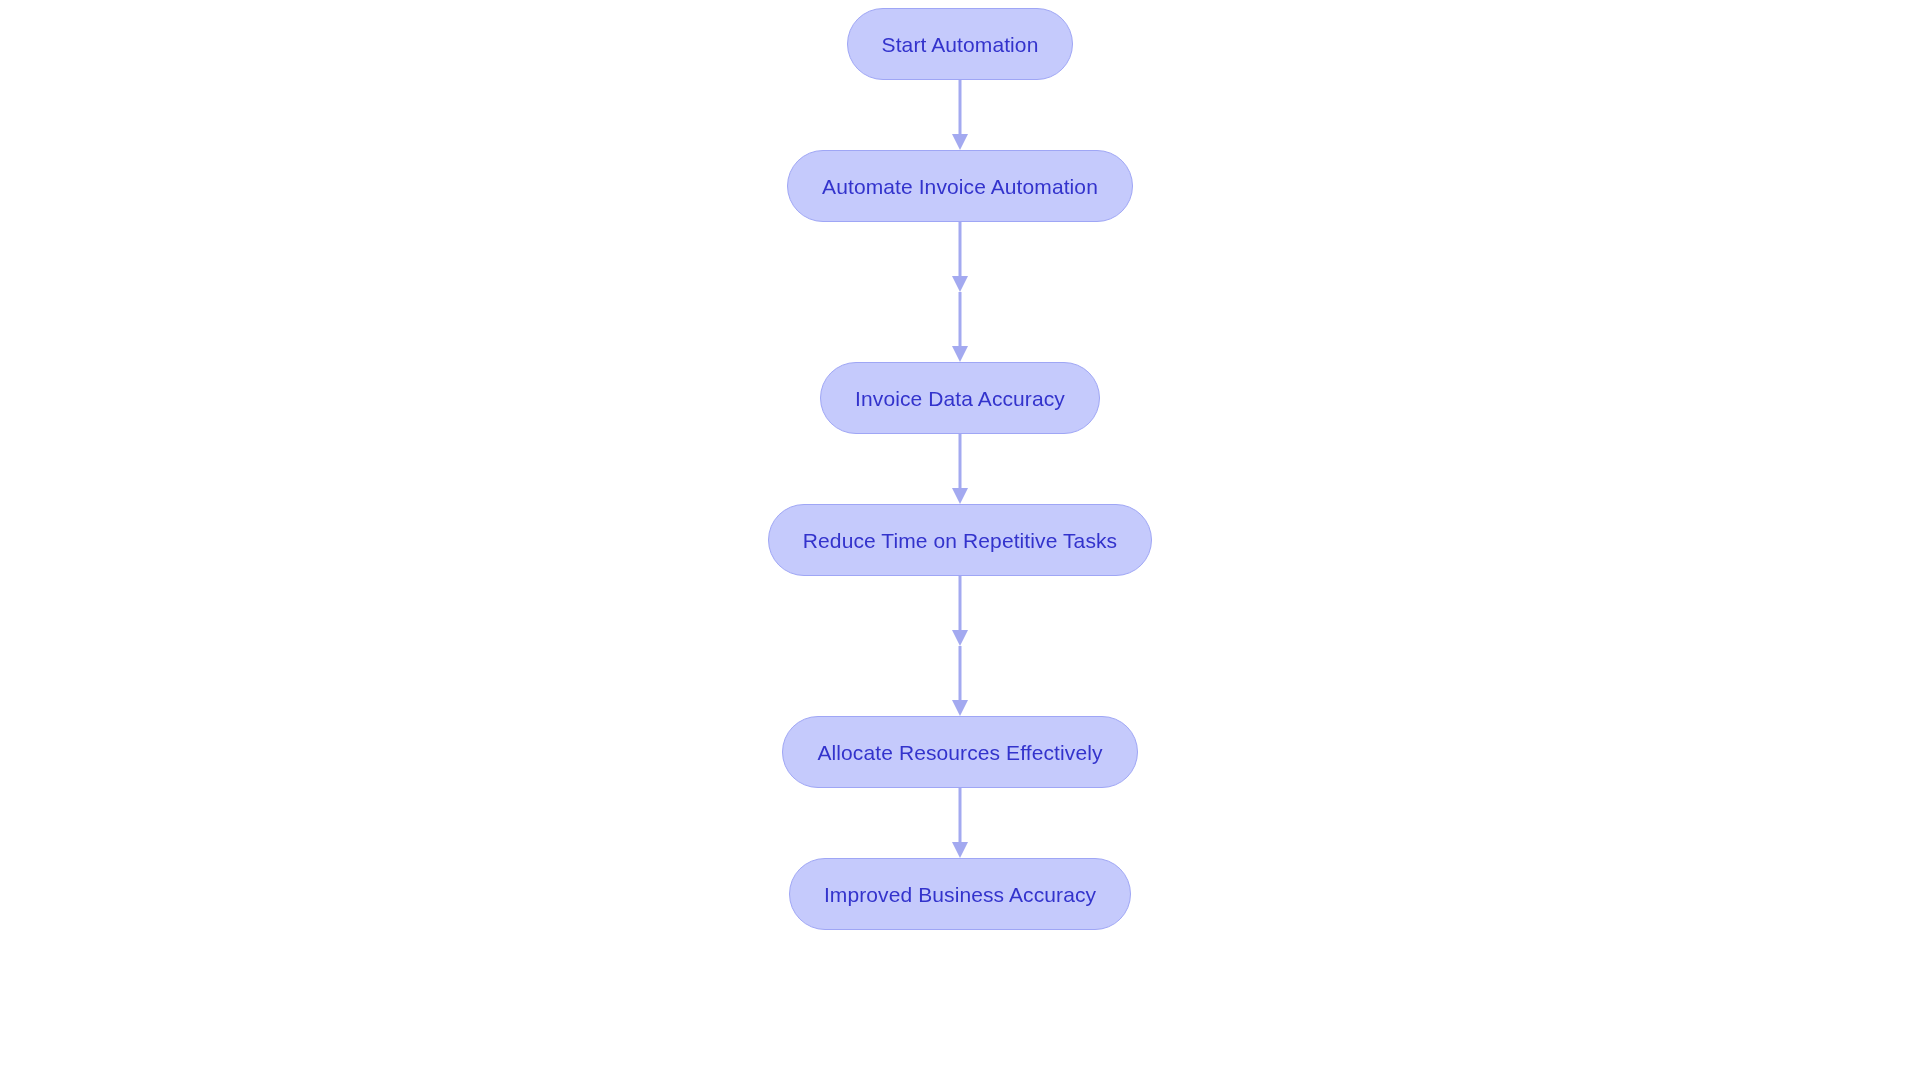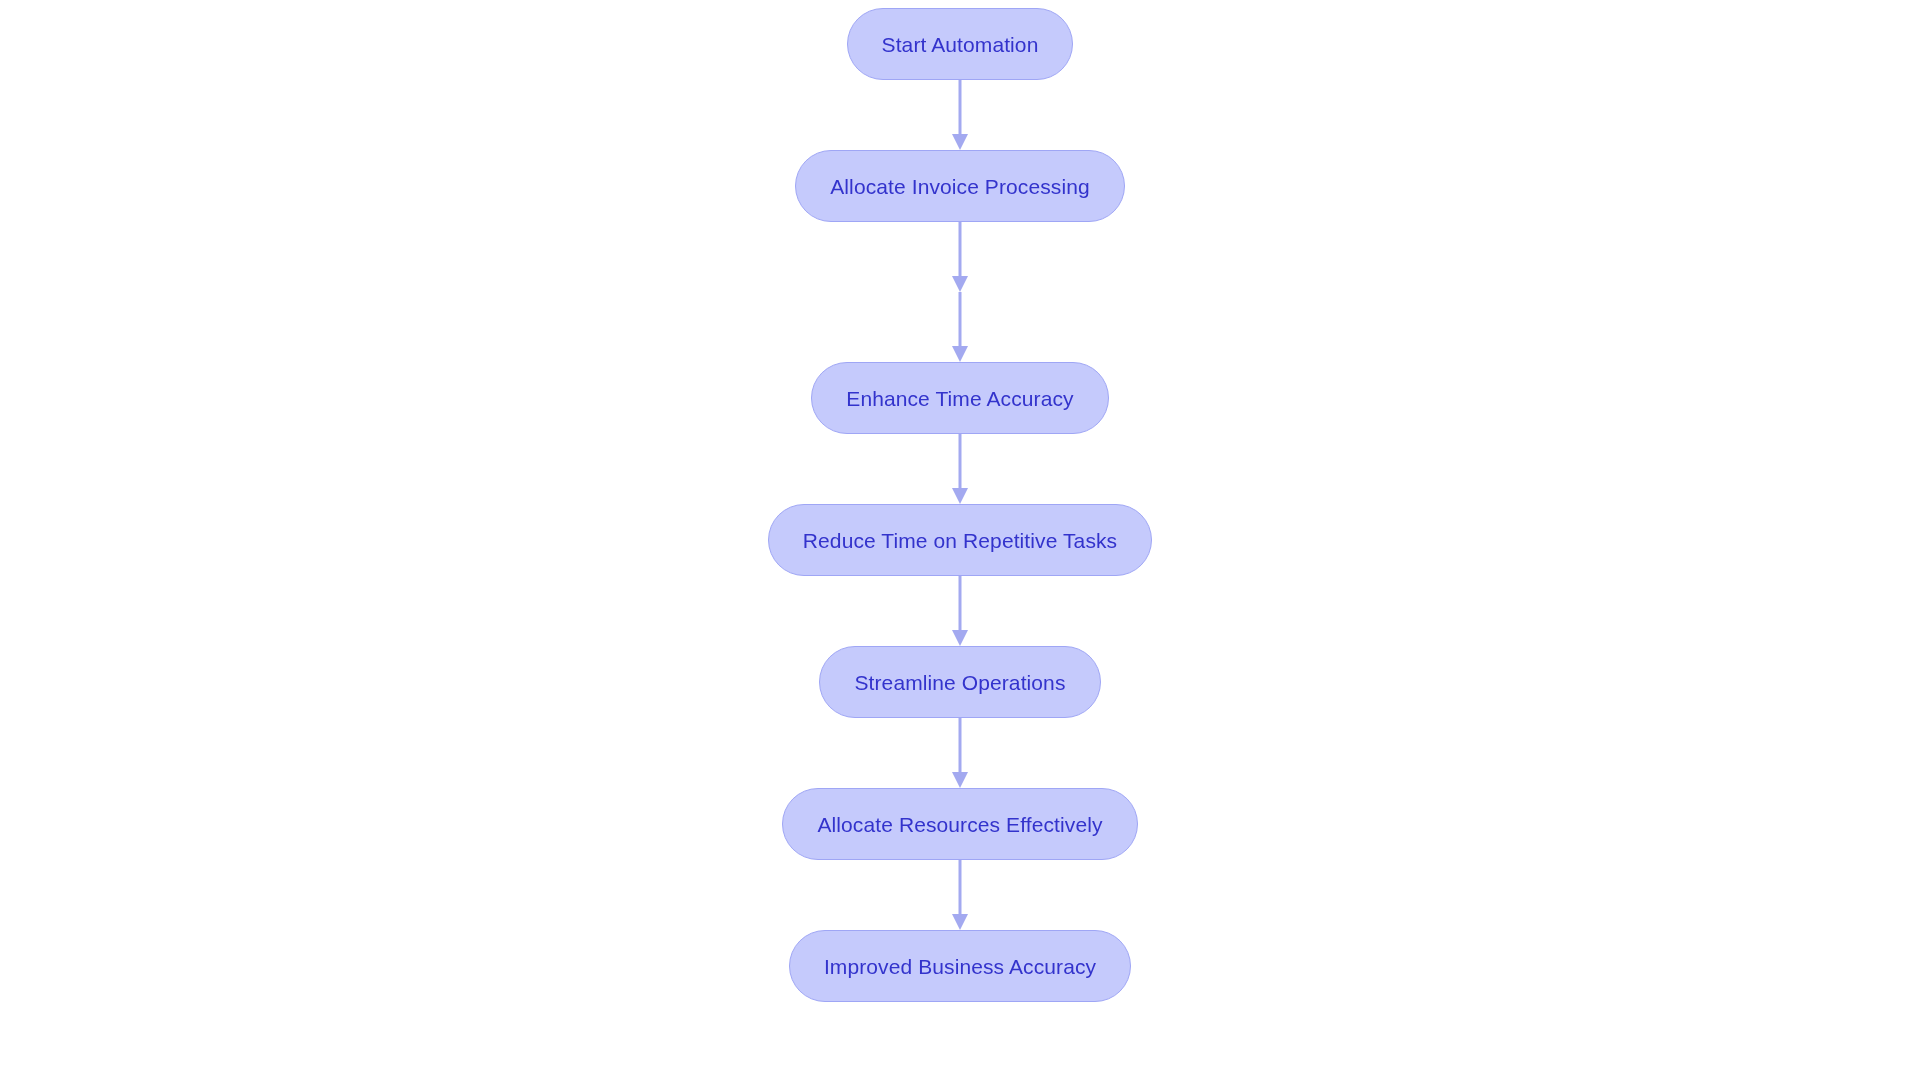--- a/index.html
+++ b/index.html
@@ -94,54 +94,51 @@
       <div class="flow-node">
         <span class="flow-node-label">Start Automation</span>
       </div>
       <div class="flow-connector">
         <svg viewBox="0 0 18 70" xmlns="http://www.w3.org/2000/svg">
           <line class="connector-line" x1="9" y1="0" x2="9" y2="56"></line>
           <polygon class="connector-head" points="1,54 17,54 9,70"></polygon>
         </svg>
       </div>
       <div class="flow-node">
-        <span class="flow-node-label">Allocate Invoice Processing</span>
+        <span class="flow-node-label">Automate Invoice Automation</span>
       </div>
       <div class="flow-connector">
         <svg viewBox="0 0 18 70" xmlns="http://www.w3.org/2000/svg">
           <line class="connector-line" x1="9" y1="0" x2="9" y2="56"></line>
           <polygon class="connector-head" points="1,54 17,54 9,70"></polygon>
         </svg>
       </div>
       <div class="flow-connector">
         <svg viewBox="0 0 18 70" xmlns="http://www.w3.org/2000/svg">
           <line class="connector-line" x1="9" y1="0" x2="9" y2="56"></line>
           <polygon class="connector-head" points="1,54 17,54 9,70"></polygon>
         </svg>
       </div>
       <div class="flow-node">
-        <span class="flow-node-label">Enhance Time Accuracy</span>
+        <span class="flow-node-label">Invoice Data Accuracy</span>
       </div>
       <div class="flow-connector">
         <svg viewBox="0 0 18 70" xmlns="http://www.w3.org/2000/svg">
           <line class="connector-line" x1="9" y1="0" x2="9" y2="56"></line>
           <polygon class="connector-head" points="1,54 17,54 9,70"></polygon>
         </svg>
       </div>
       <div class="flow-node">
         <span class="flow-node-label">Reduce Time on Repetitive Tasks</span>
       </div>
       <div class="flow-connector">
         <svg viewBox="0 0 18 70" xmlns="http://www.w3.org/2000/svg">
           <line class="connector-line" x1="9" y1="0" x2="9" y2="56"></line>
           <polygon class="connector-head" points="1,54 17,54 9,70"></polygon>
         </svg>
-      </div>
-      <div class="flow-node">
-        <span class="flow-node-label">Streamline Operations</span>
       </div>
       <div class="flow-connector">
         <svg viewBox="0 0 18 70" xmlns="http://www.w3.org/2000/svg">
           <line class="connector-line" x1="9" y1="0" x2="9" y2="56"></line>
           <polygon class="connector-head" points="1,54 17,54 9,70"></polygon>
         </svg>
       </div>
       <div class="flow-node">
         <span class="flow-node-label">Allocate Resources Effectively</span>
       </div>

